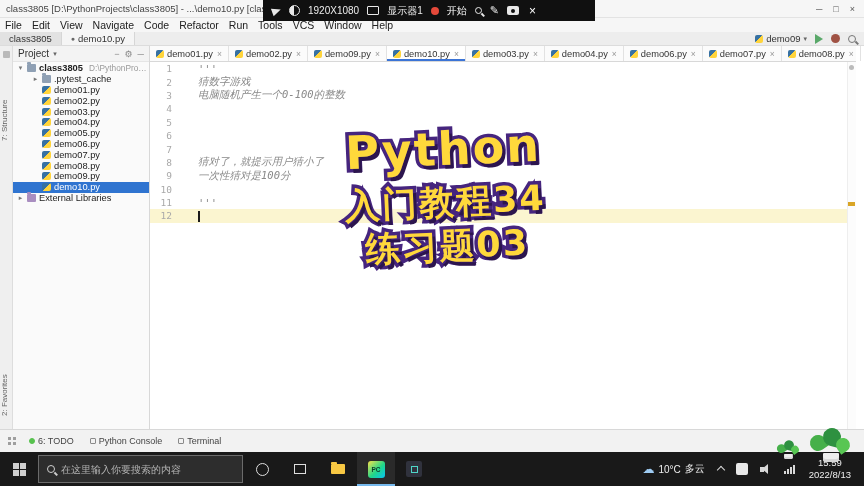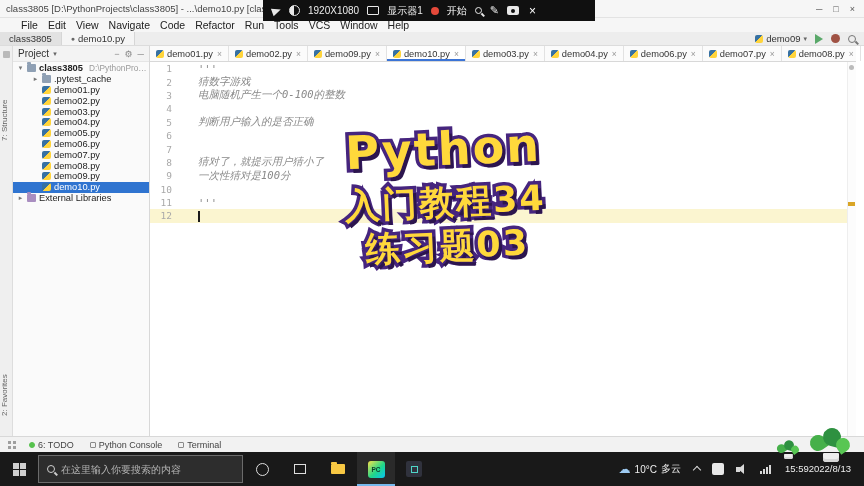--- a/index.html
+++ b/index.html
@@ -2,21 +2,21 @@
 <html><head>
 <meta charset="utf-8">
 <style>
 *{box-sizing:border-box;margin:0;padding:0}
 html,body{width:864px;height:486px;overflow:hidden;font-family:"Liberation Sans",sans-serif;background:#fff;position:relative}
 
 .titlebar{position:absolute;top:0;left:0;right:0;height:18px;background:#f6f6f6;display:flex;align-items:center;padding:0 6px;border-bottom:1px solid #e3e3e3;z-index:5}
 .title-text{font-size:9.5px;color:#444;white-space:nowrap;overflow:hidden}
 .win-controls{margin-left:auto;display:flex;gap:11px;color:#555;font-size:9px;padding-right:3px}
 
-.menubar{position:absolute;top:18px;left:0;right:0;height:14px;background:#f6f6f6;display:flex;align-items:center;padding-left:16px;z-index:4}
+.menubar{position:absolute;top:18px;left:0;right:0;height:14px;background:#f6f6f6;display:flex;align-items:center;padding-left:0;z-index:4}
 .menu-item{font-size:10.5px;color:#222;padding:0 5px}
 
 .row2{position:absolute;top:32px;left:0;right:0;height:14px;background:#ededed;border-bottom:1px solid #dcdcdc;display:flex;align-items:center;z-index:4}
 .wtab{height:100%;display:flex;align-items:center;gap:3px;padding:0 9px;font-size:9.5px;color:#333;border-right:1px solid #d6d6d6;background:#e2e2e2}
 .wtab.file{background:#f5f5f5}
 .bullet{font-size:7px;color:#666}
 .run-controls{margin-left:auto;display:flex;align-items:center;gap:8px;padding-right:8px}
 .run-config{display:flex;align-items:center;gap:3px;font-size:9.5px;color:#333}
 .mini-py{width:8px;height:8px;border-radius:2px;background:linear-gradient(135deg,#3771a2 50%,#ffd43b 50%)}
 .chevtxt{font-size:7px;color:#666}
@@ -66,21 +66,21 @@
 .insp-dot{position:absolute;top:3px;right:2px;width:5px;height:5px;border-radius:50%;background:#bbb}
 
 .big-overlay{position:absolute;left:55px;top:78px;width:480px;text-align:center;transform:rotate(-2.5deg);font-family:"DejaVu Sans",sans-serif;font-weight:bold;pointer-events:none;z-index:3}
 .ol-line{position:relative;line-height:1.12;letter-spacing:2px}
 .ol-line .stroke{position:absolute;left:0;right:0;top:0;color:#46257e;-webkit-text-stroke:7px #46257e;paint-order:stroke;text-shadow:3px 4px 0 #2c154e}
 .ol-line .fill{position:relative;color:#ffd83b}
 .ol-1{font-size:46px}
 .ol-2{font-size:35px;margin-top:7px}
 .ol-3{font-size:35px;margin-top:5px}
 
-.statusbar{position:absolute;left:0;right:0;bottom:34px;height:16px;background:#f2f2f2;border-top:1px solid #d8d8d8;display:flex;align-items:center;padding-left:3px;z-index:5}
+.statusbar{position:absolute;left:0;right:0;bottom:34px;height:23px;background:#f2f2f2;border-top:1px solid #d8d8d8;display:flex;align-items:center;padding-left:3px;z-index:5}
 .sb-grid{width:8px;height:8px;margin:0 5px;background:linear-gradient(#9e9e9e,#9e9e9e) 0 0/3px 3px no-repeat,linear-gradient(#9e9e9e,#9e9e9e) 5px 0/3px 3px no-repeat,linear-gradient(#9e9e9e,#9e9e9e) 0 5px/3px 3px no-repeat,linear-gradient(#9e9e9e,#9e9e9e) 5px 5px/3px 3px no-repeat}
 .sb-item{display:flex;align-items:center;gap:3px;font-size:9px;color:#444;padding:0 8px}
 .sb-ic{width:6px;height:6px;border:1px solid #8a8a8a;border-radius:1px}
 .sb-item:first-child .sb-ic{background:#57c24e;border-color:#57c24e;border-radius:50%}
 
 .taskbar{position:absolute;left:0;right:0;bottom:0;height:34px;background:#191919;display:flex;align-items:stretch;z-index:10}
 .tb-btn{width:38px;display:flex;align-items:center;justify-content:center;position:relative}
 .tb-btn.active{box-shadow:inset 0 -2px 0 #76b9ed;background:#2a2a2a}
 .win-logo{display:grid;grid-template-columns:6px 6px;grid-template-rows:6px 6px;gap:1px}
 .win-logo i{background:#cfcfcf}
@@ -101,21 +101,21 @@
 .cloud{color:#9ecbf2;font-size:12px;font-family:"DejaVu Sans",sans-serif}
 .tray-ic{padding:0 6px;display:flex;align-items:center;justify-content:center}
 .chev-up{width:6px;height:6px;border-left:1.4px solid #d8d8d8;border-top:1.4px solid #d8d8d8;transform:rotate(45deg);margin-top:2px}
 .ime{width:12px;height:12px;background:#e8e8e8;border-radius:2px}
 .vol{position:relative;width:12px;height:10px}
 .vol::before{content:"";position:absolute;left:0;top:3px;width:4px;height:5px;background:#d8d8d8}
 .vol::after{content:"";position:absolute;left:2px;top:0;width:0;height:0;border-top:5px solid transparent;border-bottom:5px solid transparent;border-right:6px solid #d8d8d8}
 .net{display:flex;align-items:flex-end;gap:1px;height:9px}
 .net i{width:2px;background:#d8d8d8}
 .net i:nth-child(1){height:3px}.net i:nth-child(2){height:5px}.net i:nth-child(3){height:7px}.net i:nth-child(4){height:9px}
-.clock{display:flex;flex-direction:row;align-items:center;justify-content:flex-start;color:#eee;font-size:9.5px;line-height:1.25;padding:0 8px}
+.clock{display:flex;flex-direction:column;align-items:center;justify-content:flex-start;color:#eee;font-size:9.5px;line-height:1.25;padding:0 8px}
 .show-desktop{width:5px;border-left:1px solid #4a4a4a}
 
 .recorder{position:absolute;top:0;left:263px;width:332px;height:21px;background:#101010;color:#ececec;display:flex;align-items:center;gap:8px;padding:0 9px;z-index:20;font-size:10px}
 .rec-plane{width:0;height:0;border-left:9px solid #e8e8e8;border-top:4px solid transparent;border-bottom:4px solid transparent;transform:rotate(-20deg)}
 .half{width:11px;height:11px;border-radius:50%;border:1.5px solid #e8e8e8;background:linear-gradient(90deg,#e8e8e8 50%,transparent 50%)}
 .monitor{width:12px;height:9px;border:1.5px solid #e8e8e8;border-radius:1px}
 .recdot{width:8px;height:8px;border-radius:50%;background:#e5493a}
 .rec-label{color:#fff}
 .rec-mag{width:7px;height:7px;border:1.5px solid #e8e8e8;border-radius:50%;position:relative}
 .rec-mag::after{content:"";position:absolute;width:4px;height:1.5px;background:#e8e8e8;transform:rotate(45deg);right:-4px;bottom:-2px}
@@ -357,21 +357,20 @@
       </div>
         <div class="code-line">
         <span class="ln">3</span>
         <span class="ct">电脑随机产生一个0-100的整数</span>
       </div>
         <div class="code-line">
         <span class="ln">4</span>
       </div>
         <div class="code-line">
         <span class="ln">5</span>
-        <span class="ct">判断用户输入的是否正确</span>
       </div>
         <div class="code-line">
         <span class="ln">6</span>
       </div>
         <div class="code-line">
         <span class="ln">7</span>
       </div>
         <div class="code-line">
         <span class="ln">8</span>
         <span class="ct">猜对了，就提示用户猜小了</span>

